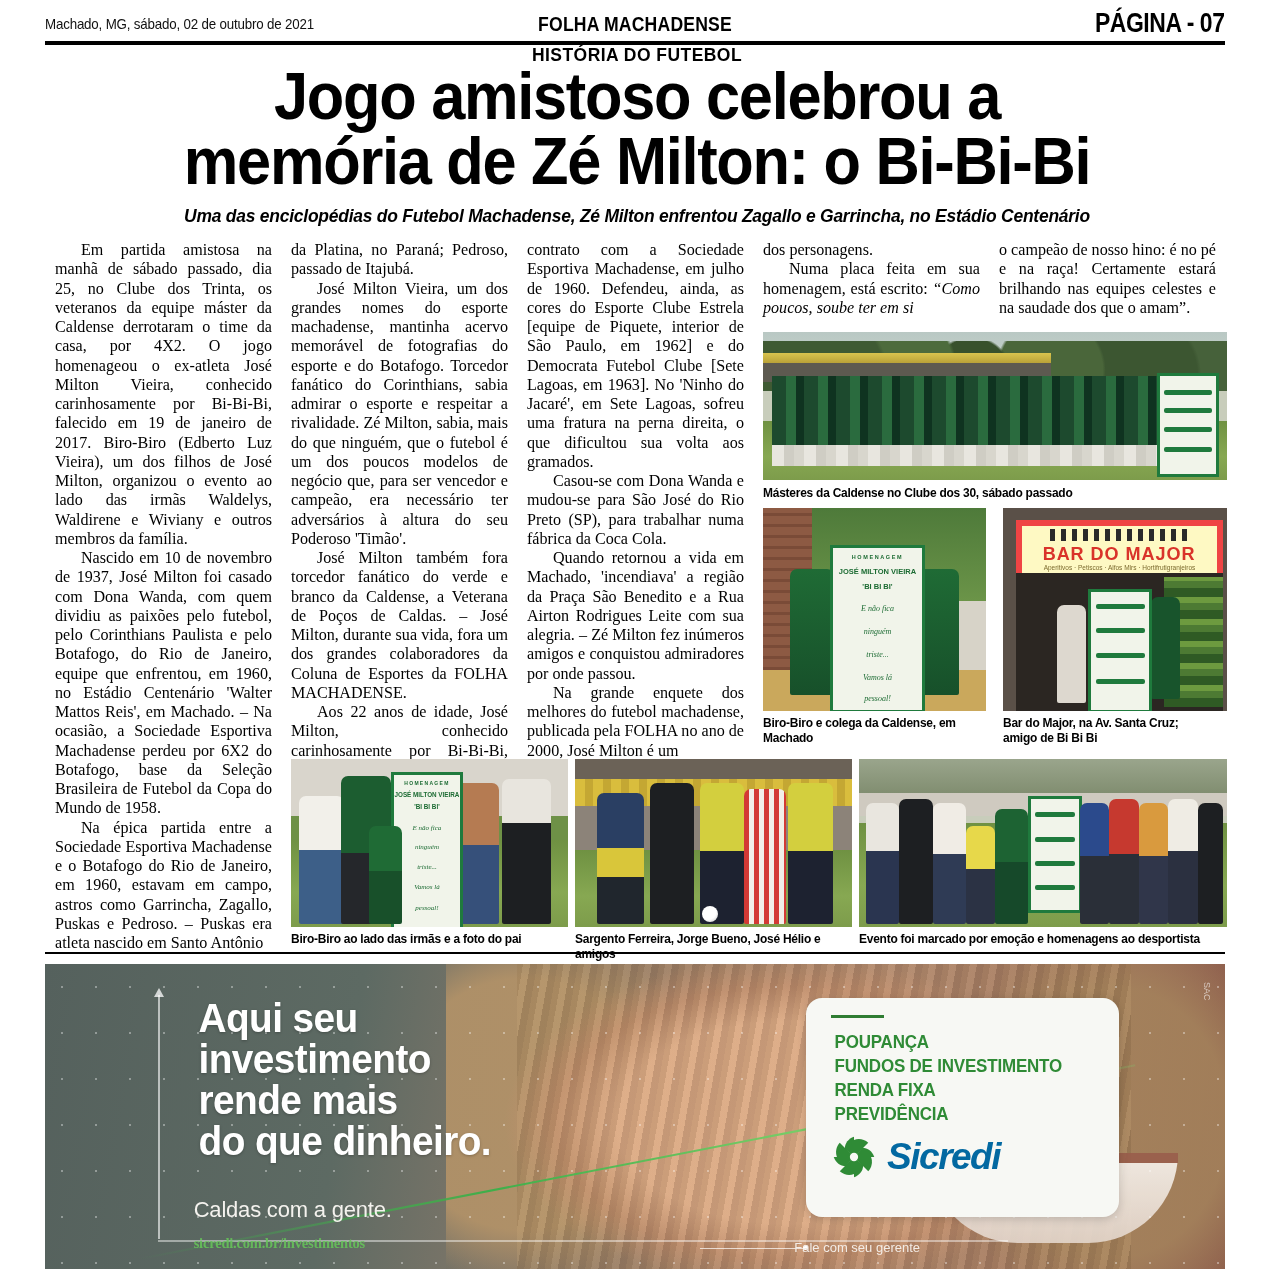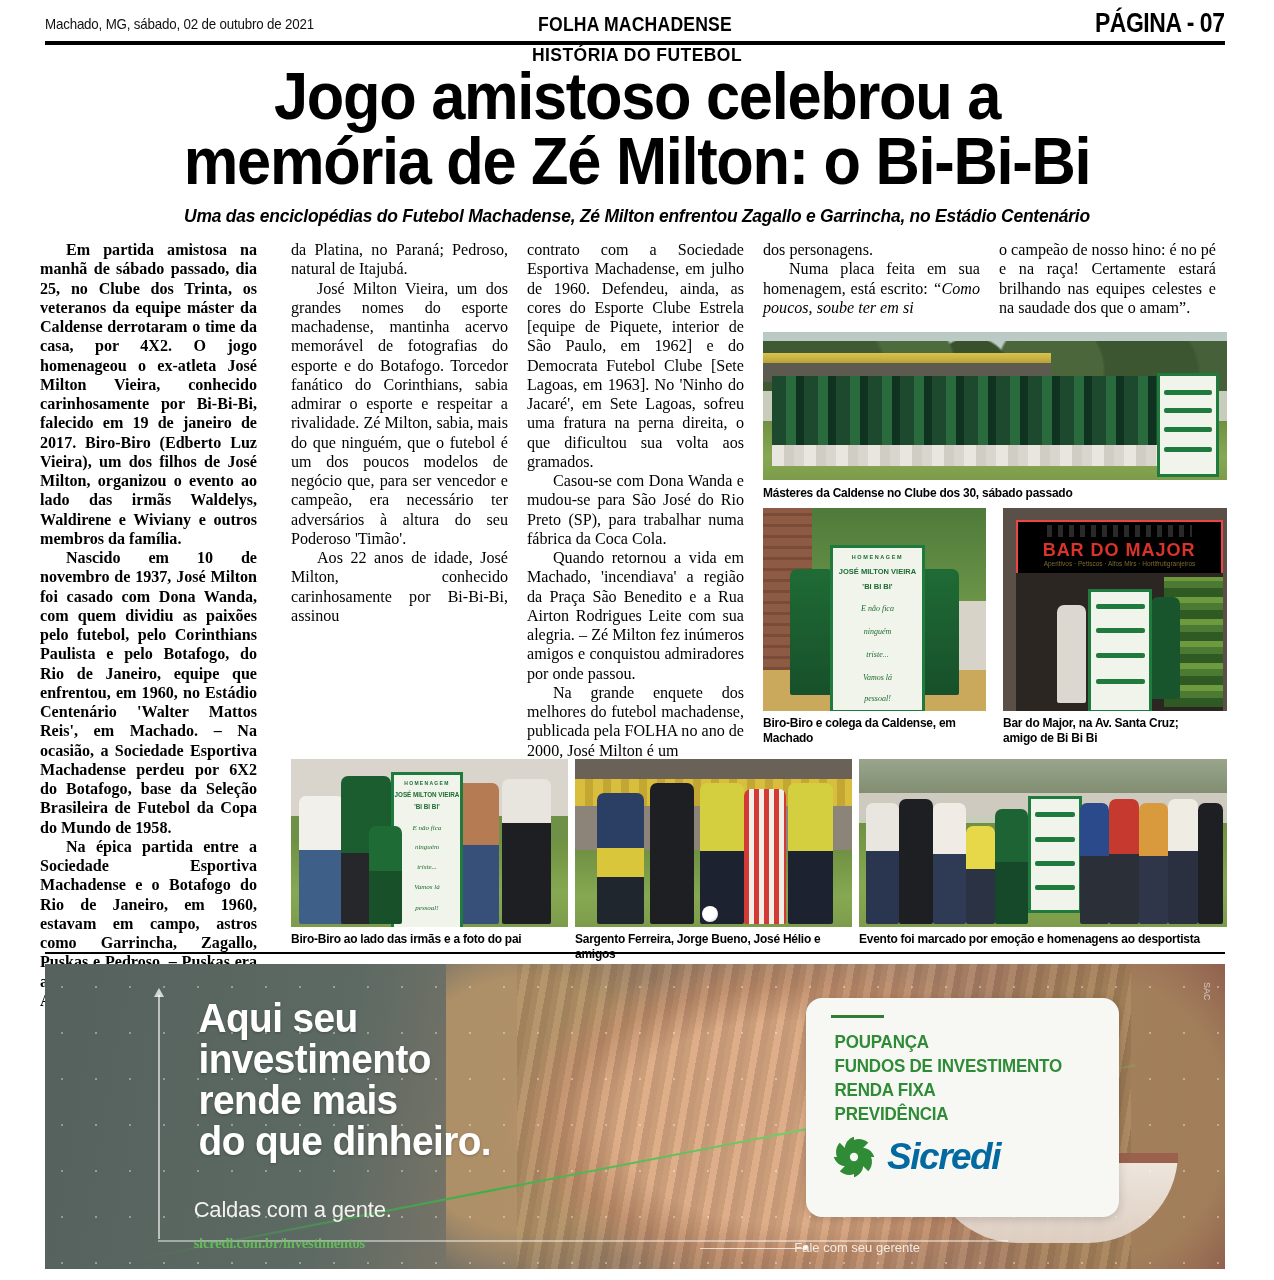--- a/index.html
+++ b/index.html
@@ -32,21 +32,21 @@
     font-family:"Liberation Sans",sans-serif;font-weight:bold;font-style:italic;
     font-size:18.3px;color:#000;letter-spacing:-.25px;transform:scaleX(.955);}
 
   
   .col{position:absolute;top:240px;width:217px;
        font-size:16.1px;line-height:19.25px;text-align:justify;color:#000;
        font-family:"Liberation Serif",serif;hyphens:none;}
   .col p{margin:0;text-indent:26px;}
   .col p.ni{text-indent:0;}
   .col .ital{font-style:italic;}
-  #c1{left:40px;font-weight:bold;} #c2{left:291px;} #c3{left:527px;} #c4{left:763px;} #c5{left:999px;}
+  #c1{left:55px;} #c2{left:291px;} #c3{left:527px;} #c4{left:763px;} #c5{left:999px;}
 
   
   .photo{position:absolute;overflow:hidden;background:#c8cdbb;}
   .cap{position:absolute;font-family:"Liberation Sans",sans-serif;font-weight:bold;
        font-size:12.6px;line-height:14.6px;color:#000;letter-spacing:-.25px;
        transform:scaleX(.95);transform-origin:left top;}
 
   
   .sky{position:absolute;left:0;right:0;top:0;height:38%;
        background:linear-gradient(#b9c8c4,#cfd8cc);}
@@ -68,21 +68,21 @@
   .team:after{content:"";position:absolute;left:0;right:0;bottom:-26%;height:30%;
        background:repeating-linear-gradient(90deg,#e8e6df 0 12px,#cfcdc4 12px 22px,#d8d6cd 22px 32px);}
   .banner{position:absolute;background:#f1f4ea;border:3px solid #1f7a3d;}
   .banner .bl{position:absolute;left:8%;right:8%;height:5px;background:#1f7a3d;border-radius:2px;}
 
   .wall{position:absolute;left:0;right:0;top:0;bottom:0;background:#d7d3c8;}
   .brick{position:absolute;left:0;width:22%;top:0;bottom:0;
      background:repeating-linear-gradient(0deg,#8d5a43 0 8px,#7a4b37 8px 11px);}
   .person{position:absolute;border-radius:7px 7px 2px 2px;}
 
-  .barsign{position:absolute;left:6%;right:2%;top:6%;height:26%;background:#000000;border:2px solid #ef4444;}
+  .barsign{position:absolute;left:6%;right:2%;top:6%;height:26%;background:#fef9c3;border:6px solid #ef4444;}
   .barsign .bt{position:absolute;left:0;right:0;top:32%;text-align:center;
      font-family:"Liberation Sans",sans-serif;font-weight:bold;font-size:19px;color:#d9332a;
      letter-spacing:1px;transform:scaleX(.95);}
   .barsign .bs{position:absolute;left:0;right:0;top:72%;text-align:center;
      font-family:"Liberation Sans",sans-serif;font-size:6.5px;color:#7b6a2e;}
   .bardark{position:absolute;left:6%;right:2%;top:32%;bottom:0;background:#2b2622;}
   .veg{position:absolute;right:2%;top:34%;bottom:2%;width:26%;
      background:repeating-linear-gradient(0deg,#2f5a24 0 9px,#4d7a33 9px 16px,#6d9a3f 16px 22px);}
 
   
@@ -155,22 +155,23 @@
   </div>
   <div class="subhead">Uma das enciclopédias do Futebol Machadense, Zé Milton enfrentou Zagallo e Garrincha, no Estádio Centenário</div>
 
   <div class="col" id="c1" style="height:705px;">
     <p>Em partida amistosa na manhã de sábado passado, dia 25, no Clube dos Trinta, os veteranos da equipe máster da Caldense derrotaram o time da casa, por 4X2. O jogo homenageou o ex-atleta José Milton Vieira, conhecido carinhosamente por Bi-Bi-Bi, falecido em 19 de janeiro de 2017. Biro-Biro (Edberto Luz Vieira), um dos filhos de José Milton, organizou o evento ao lado das irmãs Waldelys, Waldirene e Wiviany e outros membros da família.</p>
     <p>Nascido em 10 de novembro de 1937, José Milton foi casado com Dona Wanda, com quem dividiu as paixões pelo futebol, pelo Corinthians Paulista e pelo Botafogo, do Rio de Janeiro, equipe que enfrentou, em 1960, no Estádio Centenário 'Walter Mattos Reis', em Machado. – Na ocasião, a Sociedade Esportiva Machadense perdeu por 6X2 do Botafogo, base da Seleção Brasileira de Futebol da Copa do Mundo de 1958.</p>
     <p>Na épica partida entre a Sociedade Esportiva Machadense e o Botafogo do Rio de Janeiro, em 1960, estavam em campo, astros como Garrincha, Zagallo, Puskas e Pedroso. – Puskas era atleta nascido em Santo Antônio</p>
   </div>
 
   <div class="col" id="c2" style="height:510px;">
-    <p class="ni">da Platina, no Paraná; Pedroso, natural de Itajubá.</p>
+    <p class="ni">da Platina, no Paraná; Pedroso, passado de Itajubá.</p>
     <p>José Milton Vieira, um dos grandes nomes do esporte machadense, mantinha acervo memorável de fotografias do esporte e do Botafogo. Torcedor fanático do Corinthians, sabia admirar o esporte e respeitar a rivalidade. Zé Milton, sabia, mais do que ninguém, que o futebol é um dos poucos modelos de negócio que, para ser vencedor e campeão, era necessário ter adversários à altura do seu Poderoso 'Timão'.</p>
+    <p>José Milton também fora torcedor fanático do verde e branco da Caldense, a Veterana de Poços de Caldas. – José Milton, durante sua vida, fora um dos grandes colaboradores da Coluna de Esportes da FOLHA MACHADENSE.</p>
     <p>Aos 22 anos de idade, José Milton, conhecido carinhosamente por Bi-Bi-Bi, assinou</p>
   </div>
 
   <div class="col" id="c3" style="height:510px;">
     <p class="ni">contrato com a Sociedade Esportiva Machadense, em julho de 1960. Defendeu, ainda, as cores do Esporte Clube Estrela [equipe de Piquete, interior de São Paulo, em 1962] e do Democrata Futebol Clube [Sete Lagoas, em 1963]. No 'Ninho do Jacaré', em Sete Lagoas, sofreu uma fratura na perna direita, o que dificultou sua volta aos gramados.</p>
     <p>Casou-se com Dona Wanda e mudou-se para São José do Rio Preto (SP), para trabalhar numa fábrica da Coca Cola.</p>
     <p>Quando retornou a vida em Machado, 'incendiava' a região da Praça São Benedito e a Rua Airton Rodrigues Leite com sua alegria. – Zé Milton fez inúmeros amigos e conquistou admiradores por onde passou.</p>
     <p>Na grande enquete dos melhores do futebol machadense, publicada pela FOLHA no ano de 2000, José Milton é um</p>
   </div>
 

